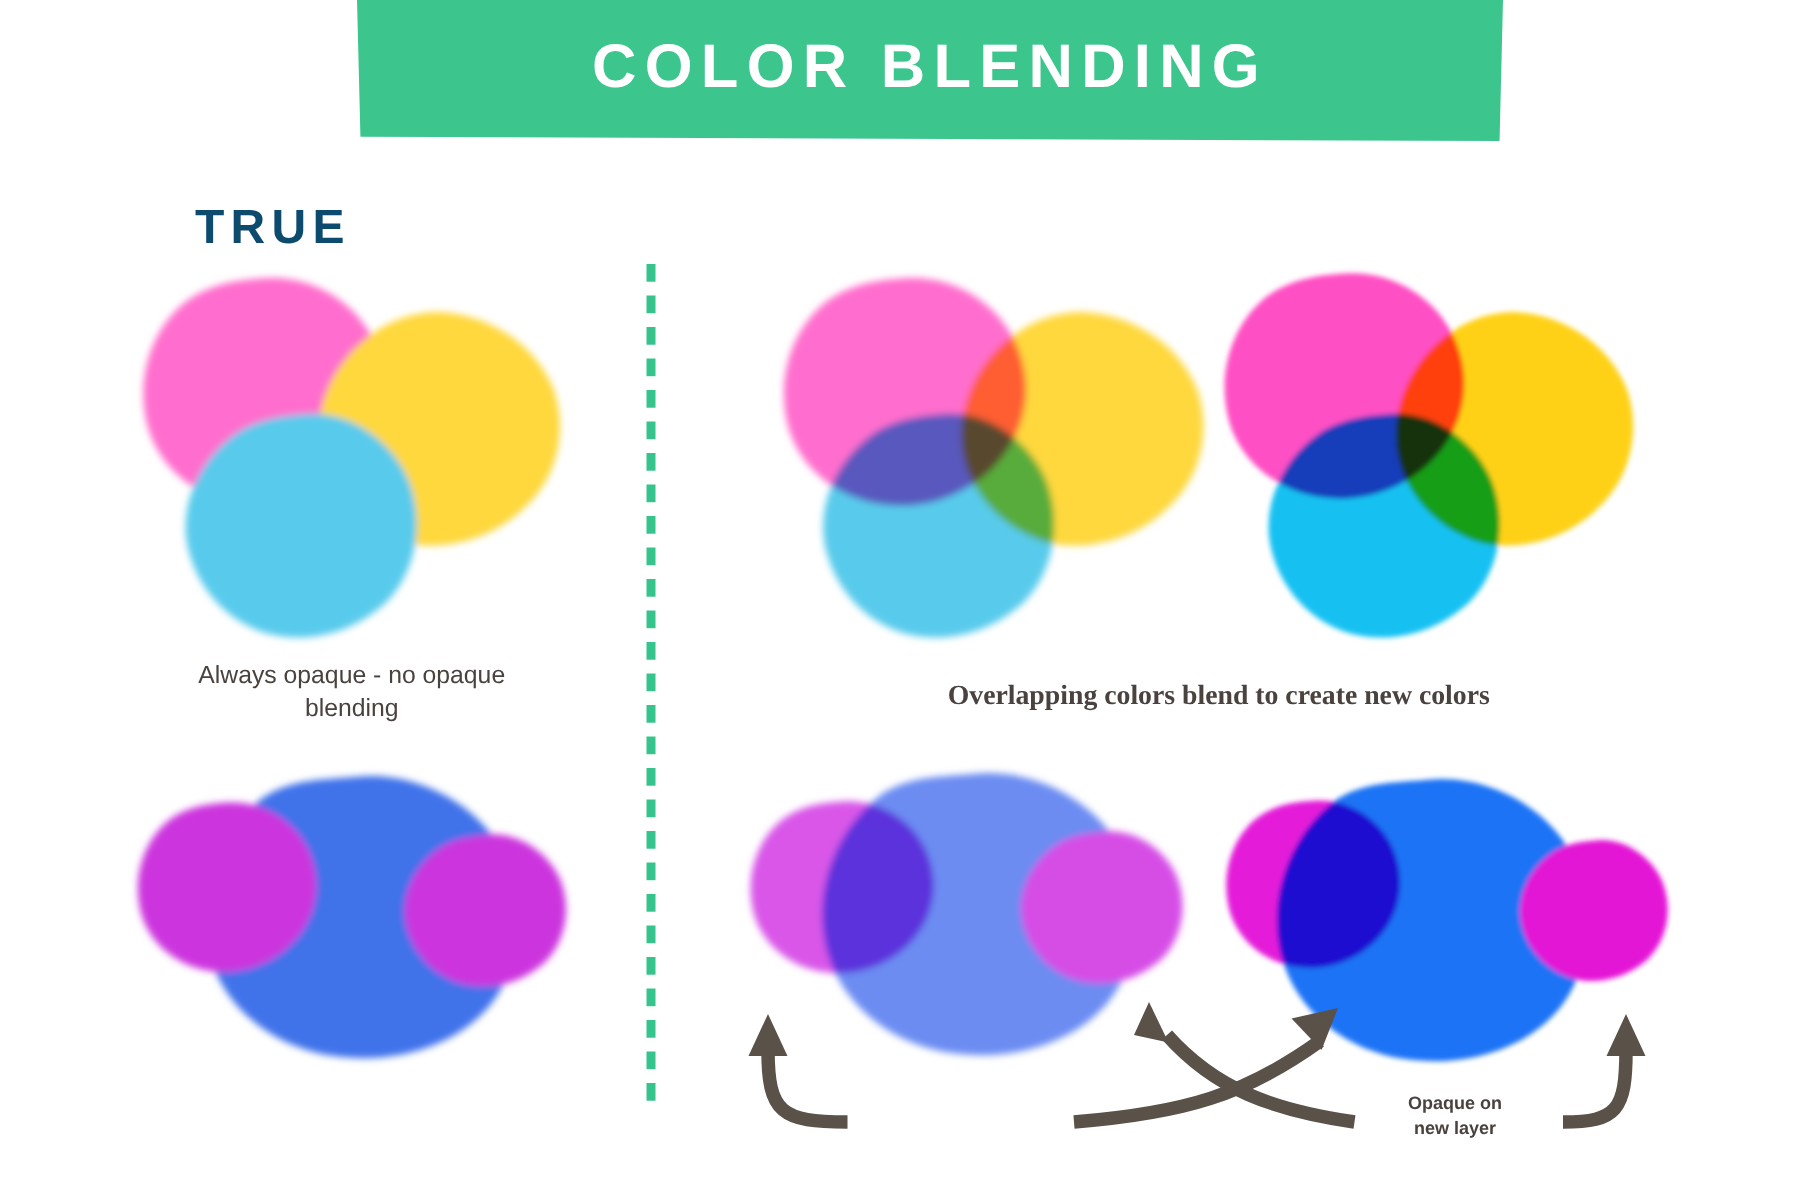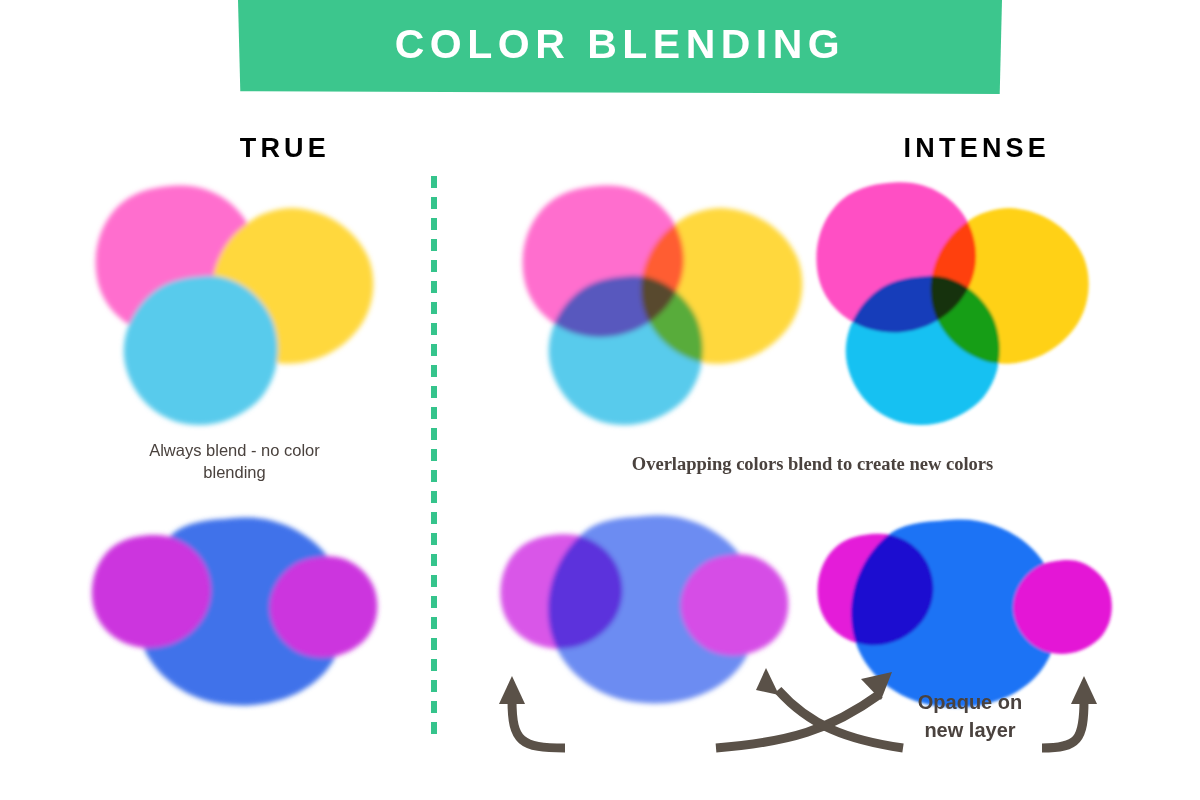--- a/index.html
+++ b/index.html
@@ -41,26 +41,26 @@
     color: #ffffff;
     font-size: 41px;
     font-weight: bold;
     letter-spacing: 5.5px;
     white-space: nowrap;
   }
 
   
   .col-head {
     position: absolute;
-    color: #000000;
-    font-size: 27px;
+    color: #0c4a6e;
+    font-size: 32px;
     font-weight: bold;
     letter-spacing: 4.2px;
     white-space: nowrap;
-    text-align: right;
+    text-align: left;
   }
   #head-true     { left: 130px; top: 133px; width: 200px; }
   #head-layer-up { left: 560px; top: 133px; width: 200px; }
   #head-intense  { left: 850px; top: 133px; width: 200px; }
 
   
   .divider {
     position: absolute;
     left: 431px;
     top: 176px;
@@ -91,22 +91,22 @@
     font-size: 18.5px;
     font-weight: bold;
     font-family: Liberation Serif, serif;
   }
   #cap-transparent {
     left: 562px; top: 731px; width: 155px;
     font-size: 16px; font-weight: bold;
     line-height: 1.38;
   }
   #cap-opaque {
-    left: 900px; top: 689px; width: 140px;
-    font-size: 20px; font-weight: bold;
+    left: 900px; top: 727px; width: 140px;
+    font-size: 12px; font-weight: bold;
     line-height: 1.38;
   }
 
   
   #art { position: absolute; left: 0; top: 0; width: 1200px; height: 800px; }
 </style>
 </head>
 <body>
 
 <div id="stage">
@@ -203,21 +203,20 @@
     </g>
   </svg>
 
   <div class="banner">
     <div class="banner-title">COLOR BLENDING</div>
   </div>
 
   <div class="divider"></div>
 
   <div class="col-head" id="head-true">TRUE</div>
-  <div class="col-head" id="head-intense">INTENSE</div>
-
-  <div class="caption" id="cap-true">Always blend - no color
+
+  <div class="caption" id="cap-true">Always opaque - no opaque
 blending</div>
   <div class="caption" id="cap-blend">Overlapping colors blend to create new colors</div>
   <div class="caption" id="cap-opaque">Opaque on
 new layer</div>
 
 </div>
 
 </body></html>

